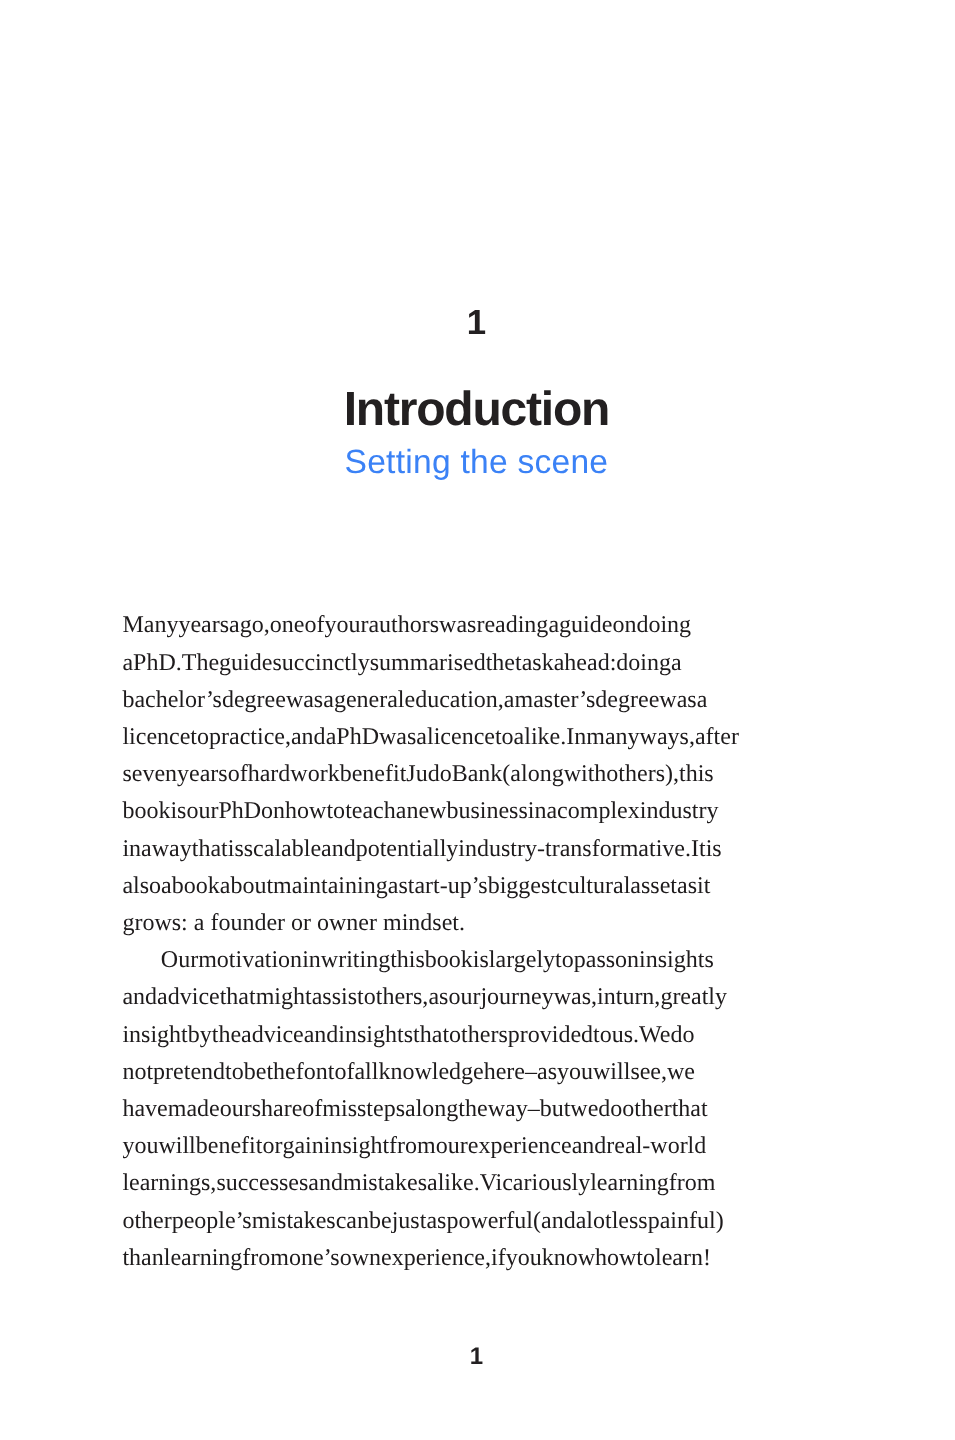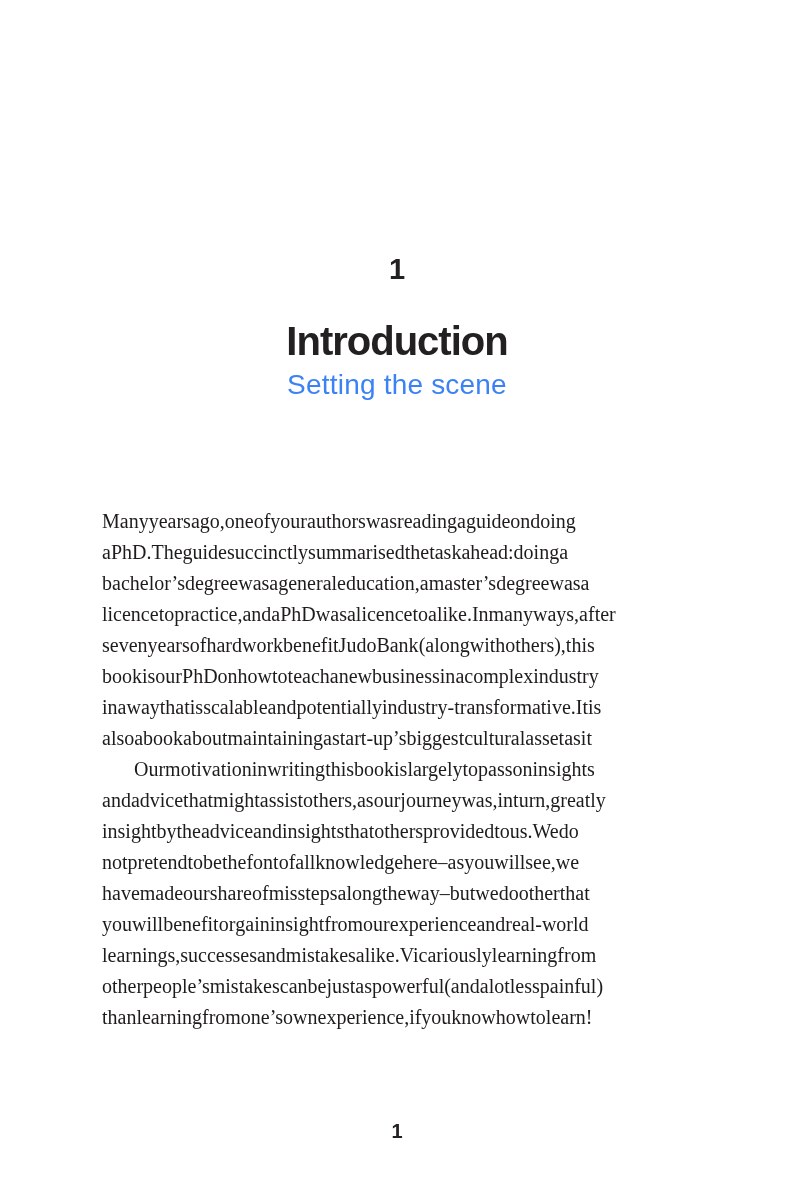--- a/index.html
+++ b/index.html
@@ -219,20 +219,21 @@
           <span>about</span>
           <span>maintaining</span>
           <span>a</span>
           <span>start-up’s</span>
           <span>biggest</span>
           <span>cultural</span>
           <span>asset</span>
           <span>as</span>
           <span>it</span>
         </div>
+        <div class="line">grows: a founder or owner mindset.</div>
       </div>
       <div class="paragraph">
         <div class="line just indent">
           <span>Our</span>
           <span>motivation</span>
           <span>in</span>
           <span>writing</span>
           <span>this</span>
           <span>book</span>
           <span>is</span>

